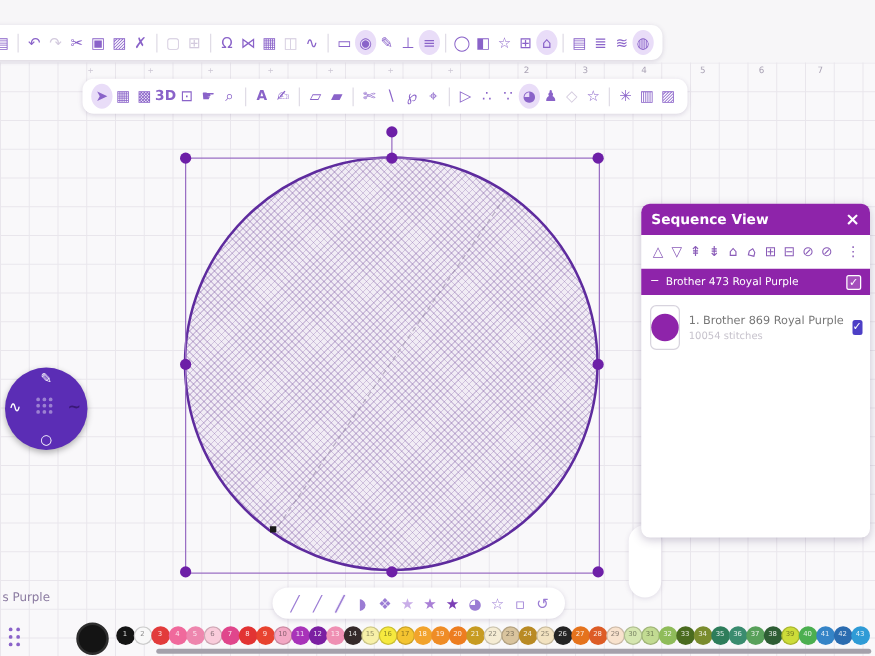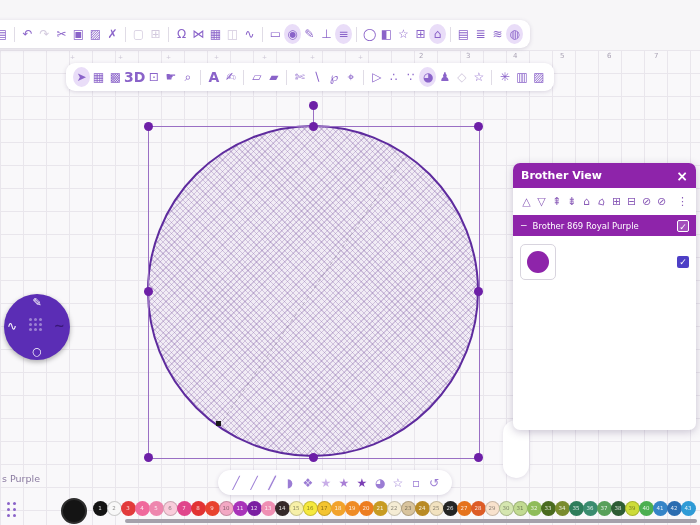--- a/index.html
+++ b/index.html
@@ -19,21 +19,21 @@
 
   
   .toolbar{position:absolute;display:flex;align-items:center;background:#fff;border-radius:9px;
     box-shadow:0 1px 4px rgba(90,70,120,.20);padding:2px 7px;height:28px;box-sizing:border-box;}
   #toolbar-top{left:-14px;top:20px;}
   #toolbar-tools{left:66px;top:63px;}
   .tbi{min-width:17px;height:20px;line-height:20px;text-align:center;font-size:12px;color:#8a63c9;
     border-radius:50%;cursor:default;display:inline-block;}
   .tbi.hl{background:#e9ddf8;}
   .tbi.dis{color:#d3cade;}
-  .tbi.txt{font-size:14px;font-weight:bold;}
+  .tbi.txt{font-size:11px;font-weight:bold;}
   .tbi.tilt{transform:rotate(14deg);}
   .tbi.dark{color:#555;}
   .tbsep{width:1px;height:15px;background:#e0dce6;margin:0 4px;}
 
   
   .designcircle{position:absolute;left:147px;top:125px;width:332px;height:332px;border-radius:50%;
     border:2.5px solid #5e2b9e;box-sizing:border-box;
     background:repeating-linear-gradient(45deg,rgba(122,85,160,.28) 0 1px,transparent 1px 4px),
                repeating-linear-gradient(-45deg,rgba(122,85,160,.28) 0 1px,transparent 1px 4px),#f1ecf5;}
   .selbox{position:absolute;left:148px;top:126px;width:330px;height:331px;border:1px solid #9a6fc4;}
@@ -213,44 +213,48 @@
       <div class="tbsep"></div>
       <span class="tbi">✳</span>
       <span class="tbi">▥</span>
       <span class="tbi">▨</span>
     </div>
 
   <div class="floating-pill"></div>
 
   <div class="seqpanel">
     <div class="seqhead">
-      <span class="seqtitle">Brother View</span>
+      <span class="seqtitle">Sequence View</span>
       <span class="seqclose">×</span>
     </div>
     <div class="seqtools">
         <span class="tbi dis">△</span>
         <span class="tbi dis">▽</span>
         <span class="tbi dis">⇞</span>
         <span class="tbi dis">⇟</span>
         <span class="tbi">⌂</span>
         <span class="tbi tilt">⌂</span>
         <span class="tbi">⊞</span>
         <span class="tbi">⊟</span>
         <span class="tbi dis">⊘</span>
         <span class="tbi dis">⊘</span>
         <span class="tbi dark">⋮</span>
       </div>
     <div class="seqgroup">
       <span class="gcollapse">−</span>
-      <span class="glabel">Brother 869 Royal Purple</span>
+      <span class="glabel">Brother 473 Royal Purple</span>
       <span class="gcheck">✓</span>
     </div>
     <div class="seqitem">
       <div class="swatchbox">
         <div class="swatchcirc" style="background: rgb(142, 36, 170);"></div>
+      </div>
+      <div>
+        <div class="itemlabel">1. Brother 869 Royal Purple</div>
+        <div class="itemsub">10054 stitches</div>
       </div>
       <span class="icheck">✓</span>
     </div>
   </div>
 
   <div class="radial">
     <span class="r-pen">✎</span>
     <span class="r-wave">∿</span>
     <span class="r-curve">∼</span>
     <span class="r-circle">○</span>

